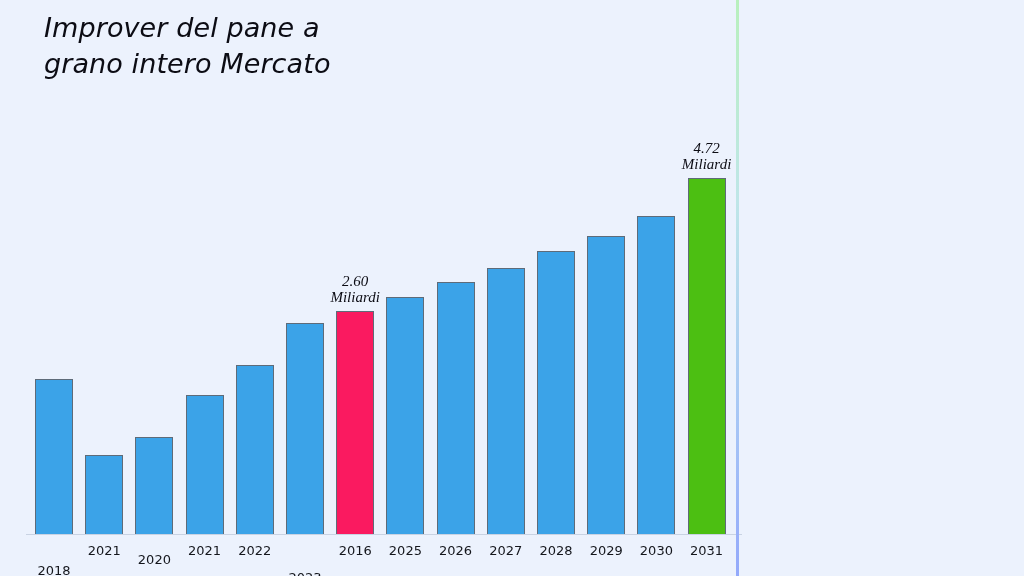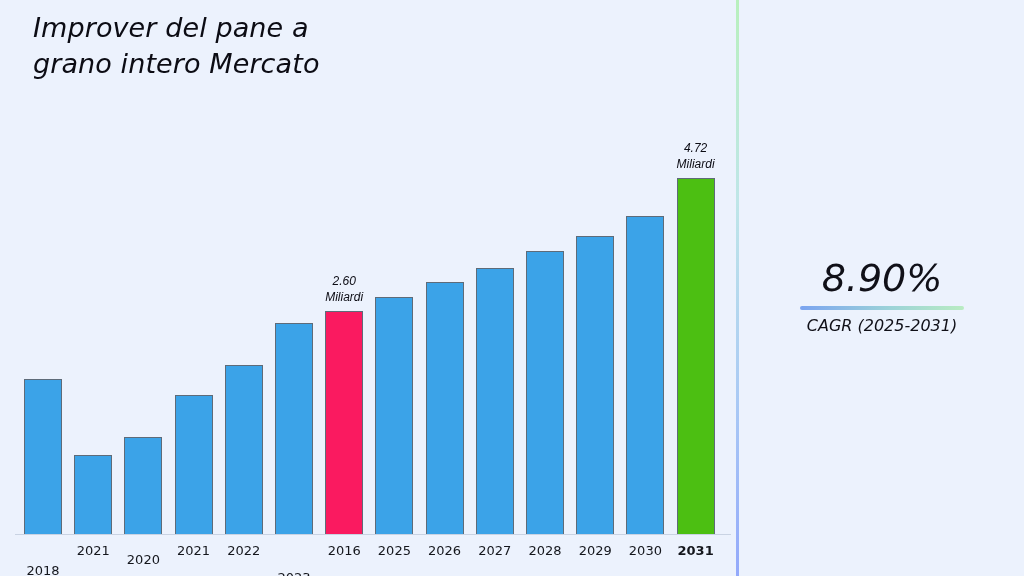--- a/index.html
+++ b/index.html
@@ -18,21 +18,21 @@
     position: absolute;
     left: 0; top: 0;
     width: 1024px;
     height: 576px;
     background: #ecf2fd;
   }
 
   
   #left-panel {
     position: absolute;
-    left: 5px; top: 0;
+    left: 16px; top: 0;
     width: 737px;
     height: 576px;
   }
 
   #chart-title {
     position: absolute;
     left: 28px;
     top: 10px;
     width: 640px;
     font-family: "DejaVu Sans", sans-serif;
@@ -67,23 +67,23 @@
     box-sizing: border-box;
     border: 1px solid #5e6b79;
     border-bottom: none;
   }
   .bar.blue   { background: #3ba3e8; }
   .bar.pink   { background: #fa1a60; }
   .bar.green  { background: #4cbf12; }
 
   .bar-label {
     position: absolute;
-    font-family: Liberation Sans, sans-serif;
-    font-style: italic;
-    font-size: 12px;
+    font-family: Liberation Serif, serif;
+    font-style: italic;
+    font-size: 15px;
     line-height: 16px;
     color: #0c0c14;
     text-align: center;
     white-space: pre-line;
     width: 110px;
   }
 
   .tick-label {
     position: absolute;
     top: 543px;
@@ -201,35 +201,30 @@
         <div class="tick-label" style="left: 409.6px;">2026</div>
         <div class="bar blue" style="left: 470.8px; top: 268px; width: 38px; height: 266px;"></div>
         <div class="tick-label" style="left: 459.8px;">2027</div>
         <div class="bar blue" style="left: 521px; top: 251px; width: 38px; height: 283px;"></div>
         <div class="tick-label" style="left: 510px;">2028</div>
         <div class="bar blue" style="left: 571.2px; top: 236px; width: 38px; height: 298px;"></div>
         <div class="tick-label" style="left: 560.2px;">2029</div>
         <div class="bar blue" style="left: 621.4px; top: 216px; width: 38px; height: 318px;"></div>
         <div class="tick-label" style="left: 610.4px;">2030</div>
         <div class="bar green" style="left: 671.6px; top: 178px; width: 38px; height: 356px;"></div>
-        <div class="tick-label" style="left: 660.6px; font-weight: bold;">2031</div>
+        <div class="tick-label" style="left: 660.6px;">2031</div>
         <div class="bar-label" style="left: 284.2px; top: 273px;">2.60
 Miliardi</div>
         <div class="bar-label" style="left: 635.6px; top: 140px;">4.72
 Miliardi</div>
       </div>
 
   </div>
 
   <div id="divider"></div>
 
   <div id="right-panel">
 
 
-    <div id="cagr-block">
-      <div id="cagr-value">8.90%</div>
-      <div id="cagr-rule"></div>
-      <div id="cagr-caption">CAGR (2025-2031)</div>
-    </div>
 
   </div>
 
 </div>
 
 </body></html>

